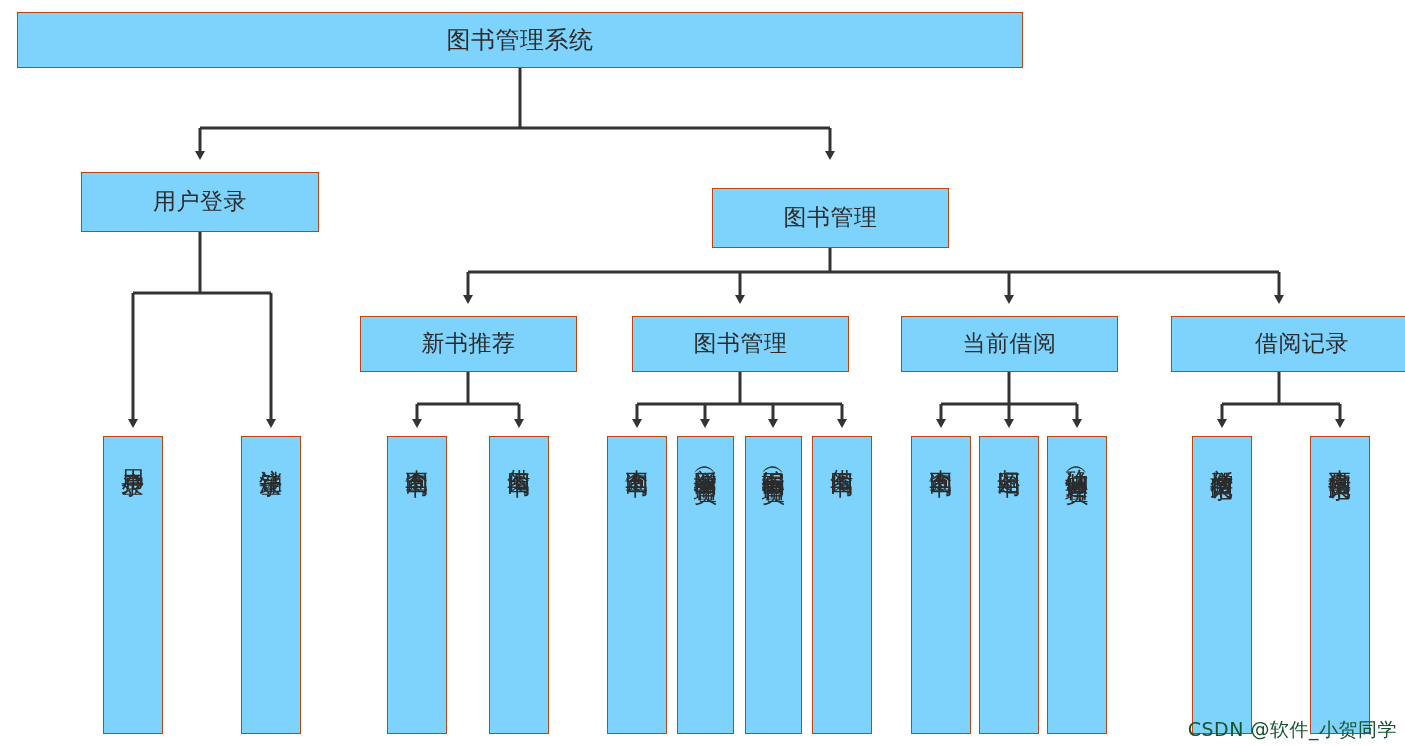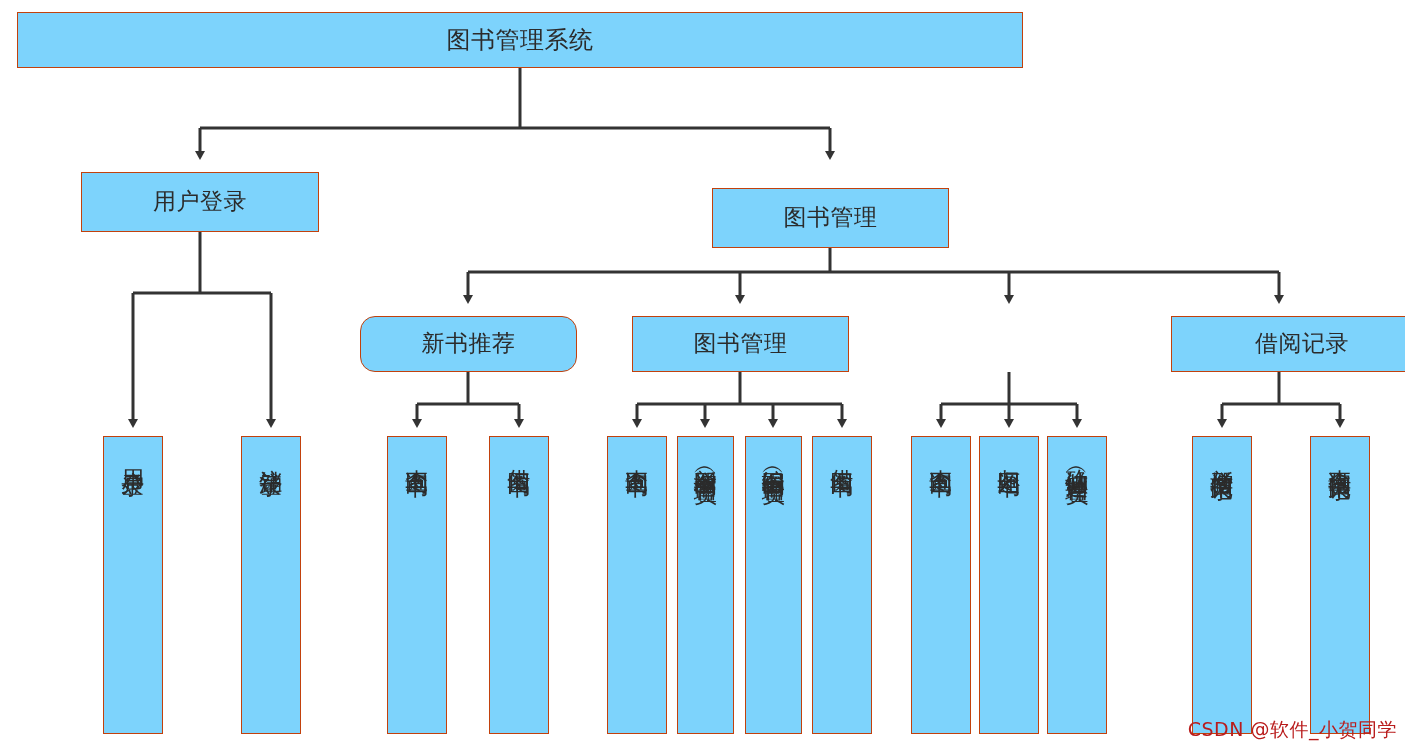--- a/index.html
+++ b/index.html
@@ -65,21 +65,21 @@
     width: 1405px;
     height: 747px;
     pointer-events: none;
   }
   
   .watermark {
     position: absolute;
     right: 8px;
     bottom: 4px;
     font-size: 19px;
-    color: #b91c1c;
+    color: #14532d;
     letter-spacing: 0.5px;
     white-space: nowrap;
   }
 </style>
 </head>
 <body>
 
 <div id="canvas">
 
   <svg class="edge-layer" viewBox="0 0 1405 747" width="1405" height="747">
@@ -137,28 +137,31 @@
   </div>
 
   <div class="node horiz" style="left:81px; top:172px; width:238px; height:60px;">
     <span class="label">用户登录</span>
   </div>
 
   <div class="node horiz" style="left:712px; top:188px; width:237px; height:60px;">
     <span class="label">图书管理</span>
   </div>
 
-  <div class="node horiz" style="left:360px; top:316px; width:217px; height:56px;border-radius:15px;">
+  <div class="node horiz" style="left:360px; top:316px; width:217px; height:56px;">
     <span class="label">新书推荐</span>
   </div>
 
   <div class="node horiz" style="left:632px; top:316px; width:217px; height:56px;">
     <span class="label">图书管理</span>
   </div>
 
+  <div class="node horiz" style="left:901px; top:316px; width:217px; height:56px;">
+    <span class="label">当前借阅</span>
+  </div>
 
   <div class="node horiz" style="left:1171px; top:316px; width:262px; height:56px;">
     <span class="label">借阅记录</span>
   </div>
 
   <div class="node vert" style="left:103px; top:436px; width:60px; height:298px;">
     <span class="label">用户登录</span>
   </div>
 
   <div class="node vert" style="left:241px; top:436px; width:60px; height:298px;">

